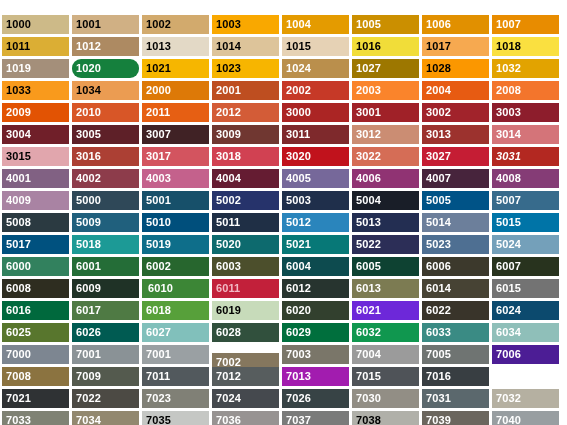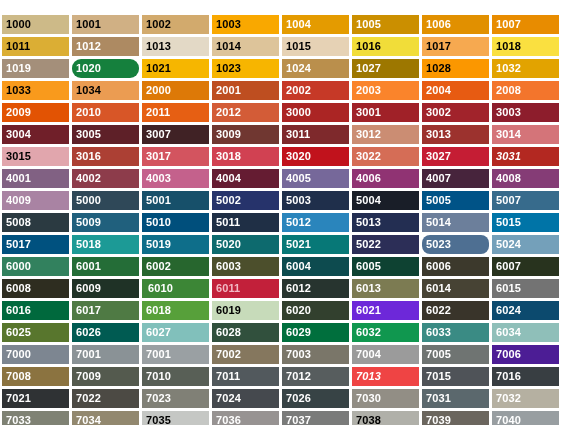--- a/index.html
+++ b/index.html
@@ -158,21 +158,21 @@
         <div class="swatch-cell" style="background: rgb(108, 127, 155); color: rgb(255, 255, 255);">5014</div>
         <div class="swatch-cell" style="background: rgb(0, 116, 167); color: rgb(255, 255, 255);">5015</div>
       </div>
       <div class="swatch-row">
         <div class="swatch-cell" style="background: rgb(0, 81, 127); color: rgb(255, 255, 255);">5017</div>
         <div class="swatch-cell" style="background: rgb(28, 154, 150); color: rgb(255, 255, 255);">5018</div>
         <div class="swatch-cell" style="background: rgb(14, 110, 138); color: rgb(255, 255, 255);">5019</div>
         <div class="swatch-cell" style="background: rgb(13, 106, 110); color: rgb(255, 255, 255);">5020</div>
         <div class="swatch-cell" style="background: rgb(7, 120, 119); color: rgb(255, 255, 255);">5021</div>
         <div class="swatch-cell" style="background: rgb(44, 46, 87); color: rgb(255, 255, 255);">5022</div>
-        <div class="swatch-cell" style="background: rgb(78, 111, 146); color: rgb(255, 255, 255); border-radius: 8px;">5023</div>
+        <div class="swatch-cell" style="background: rgb(78, 111, 146); color: rgb(255, 255, 255);">5023</div>
         <div class="swatch-cell" style="background: rgb(116, 160, 186); color: rgb(255, 255, 255);">5024</div>
       </div>
       <div class="swatch-row">
         <div class="swatch-cell" style="background: rgb(50, 129, 94); color: rgb(255, 255, 255);">6000</div>
         <div class="swatch-cell" style="background: rgb(36, 109, 55); color: rgb(255, 255, 255);">6001</div>
         <div class="swatch-cell" style="background: rgb(39, 102, 46); color: rgb(255, 255, 255);">6002</div>
         <div class="swatch-cell" style="background: rgb(76, 79, 44); color: rgb(255, 255, 255);">6003</div>
         <div class="swatch-cell" style="background: rgb(13, 75, 79); color: rgb(255, 255, 255);">6004</div>
         <div class="swatch-cell" style="background: rgb(14, 66, 50); color: rgb(255, 255, 255);">6005</div>
         <div class="swatch-cell" style="background: rgb(60, 57, 44); color: rgb(255, 255, 255);">6006</div>
@@ -205,33 +205,32 @@
         <div class="swatch-cell" style="background: rgb(49, 80, 61); color: rgb(255, 255, 255);">6028</div>
         <div class="swatch-cell" style="background: rgb(0, 111, 61); color: rgb(255, 255, 255);">6029</div>
         <div class="swatch-cell" style="background: rgb(16, 151, 79); color: rgb(255, 255, 255);">6032</div>
         <div class="swatch-cell" style="background: rgb(58, 139, 132); color: rgb(255, 255, 255);">6033</div>
         <div class="swatch-cell" style="background: rgb(143, 191, 185); color: rgb(255, 255, 255);">6034</div>
       </div>
       <div class="swatch-row">
         <div class="swatch-cell" style="background: rgb(125, 134, 145); color: rgb(255, 255, 255);">7000</div>
         <div class="swatch-cell" style="background: rgb(138, 146, 150); color: rgb(255, 255, 255);">7001</div>
         <div class="swatch-cell" style="background: rgb(154, 160, 163); color: rgb(255, 255, 255);">7001</div>
-        <div class="swatch-cell" style="background: rgb(133, 119, 94); color: rgb(255, 255, 255);">7002</div>
+        <div class="swatch-cell" style="background: rgb(133, 119, 94); color: rgb(255, 255, 255); margin-top: 8px;">7002</div>
         <div class="swatch-cell" style="background: rgb(122, 118, 105); color: rgb(255, 255, 255);">7003</div>
         <div class="swatch-cell" style="background: rgb(155, 155, 155); color: rgb(255, 255, 255);">7004</div>
         <div class="swatch-cell" style="background: rgb(111, 116, 114); color: rgb(255, 255, 255);">7005</div>
         <div class="swatch-cell" style="background: #4c1d95; color: rgb(255, 255, 255);">7006</div>
       </div>
       <div class="swatch-row">
         <div class="swatch-cell" style="background: rgb(139, 115, 64); color: rgb(255, 255, 255);">7008</div>
         <div class="swatch-cell" style="background: rgb(84, 90, 78); color: rgb(255, 255, 255);">7009</div>
-        <div class="swatch-cell" style="background: rgb(88, 95, 86); color: rgb(255, 255, 255);">7010</div>
         <div class="swatch-cell" style="background: rgb(82, 89, 93); color: rgb(255, 255, 255);">7011</div>
         <div class="swatch-cell" style="background: rgb(87, 93, 94); color: rgb(255, 255, 255);">7012</div>
-        <div class="swatch-cell" style="background: #ef4444; color: rgb(255, 255, 255); font-style: italic;">7013</div>
+        <div class="swatch-cell" style="background: #a21caf; color: rgb(255, 255, 255);">7013</div>
         <div class="swatch-cell" style="background: rgb(79, 83, 88); color: rgb(255, 255, 255);">7015</div>
         <div class="swatch-cell" style="background: rgb(56, 62, 66); color: rgb(255, 255, 255);">7016</div>
       </div>
       <div class="swatch-row">
         <div class="swatch-cell" style="background: rgb(47, 50, 52); color: rgb(255, 255, 255);">7021</div>
         <div class="swatch-cell" style="background: rgb(76, 74, 68); color: rgb(255, 255, 255);">7022</div>
         <div class="swatch-cell" style="background: rgb(128, 128, 118); color: rgb(255, 255, 255);">7023</div>
         <div class="swatch-cell" style="background: rgb(69, 73, 78); color: rgb(255, 255, 255);">7024</div>
         <div class="swatch-cell" style="background: rgb(55, 67, 69); color: rgb(255, 255, 255);">7026</div>
         <div class="swatch-cell" style="background: rgb(146, 142, 133); color: rgb(255, 255, 255);">7030</div>

